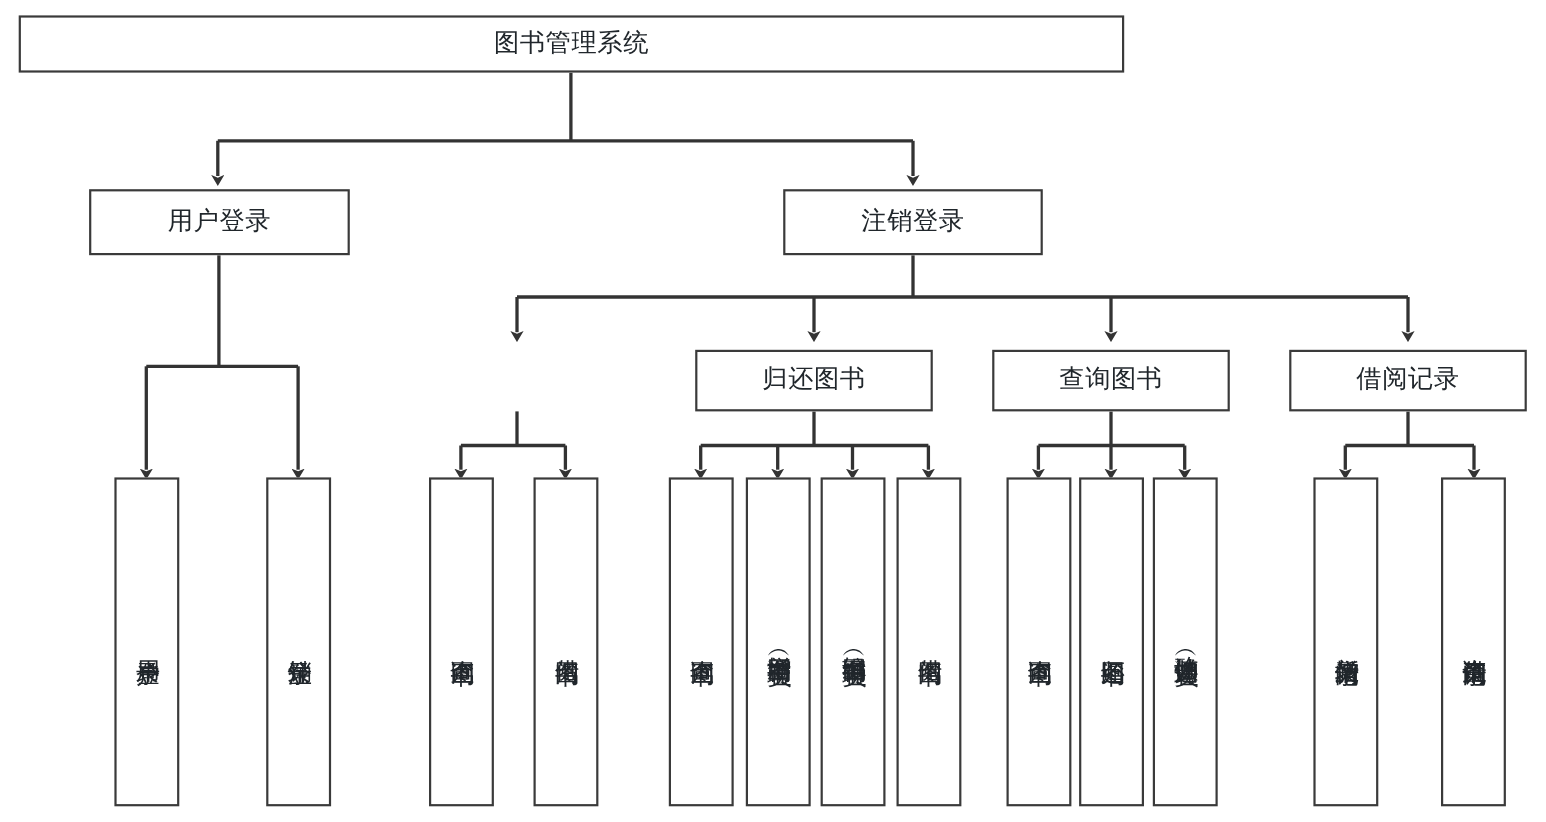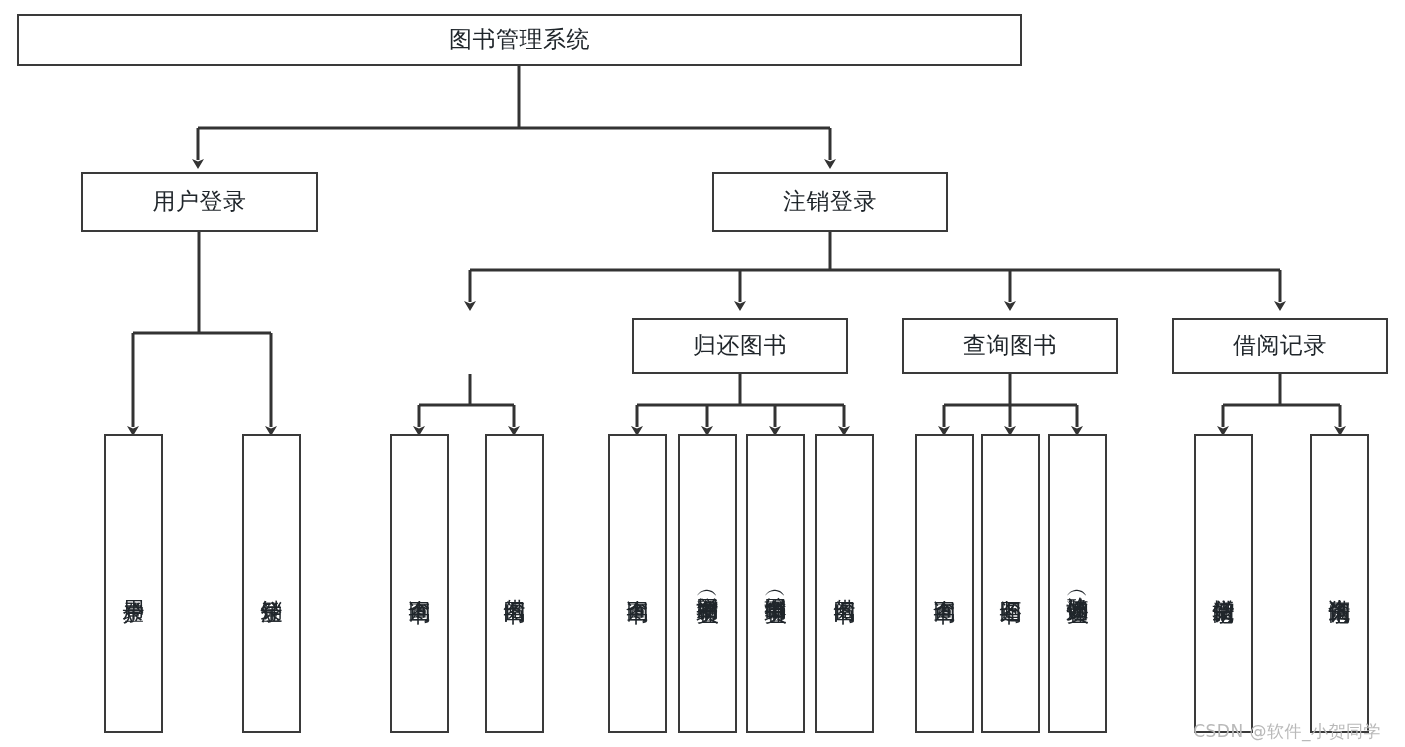--- a/index.html
+++ b/index.html
@@ -179,15 +179,14 @@
     <span class="nlabel">确认归还（管理员）</span>
   </div>
 
   <div class="node vert" style="left:1194px; top:434px; width:59px; height:299px;">
     <span class="nlabel">新增借阅记录</span>
   </div>
   <div class="node vert" style="left:1310px; top:434px; width:59px; height:299px;">
     <span class="nlabel">查询借阅记录</span>
   </div>
 
-  <div class="watermark">CSDN @软件_小贺同学</div>
 
 </div>
 
 </body></html>

